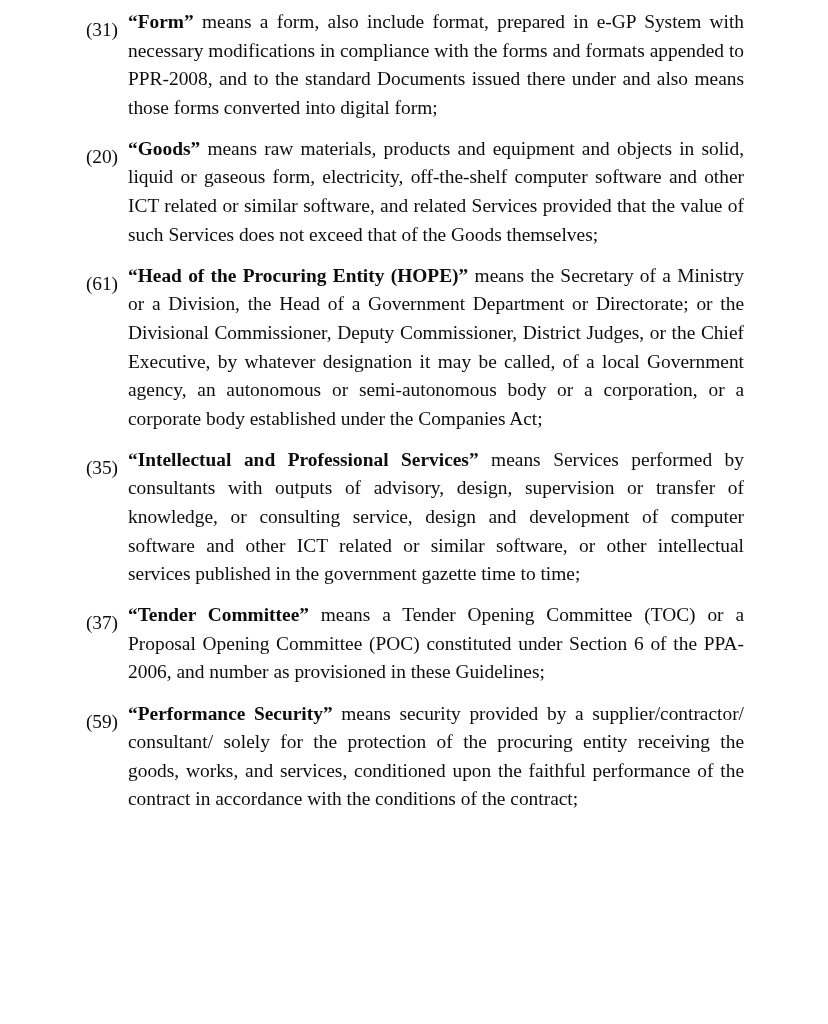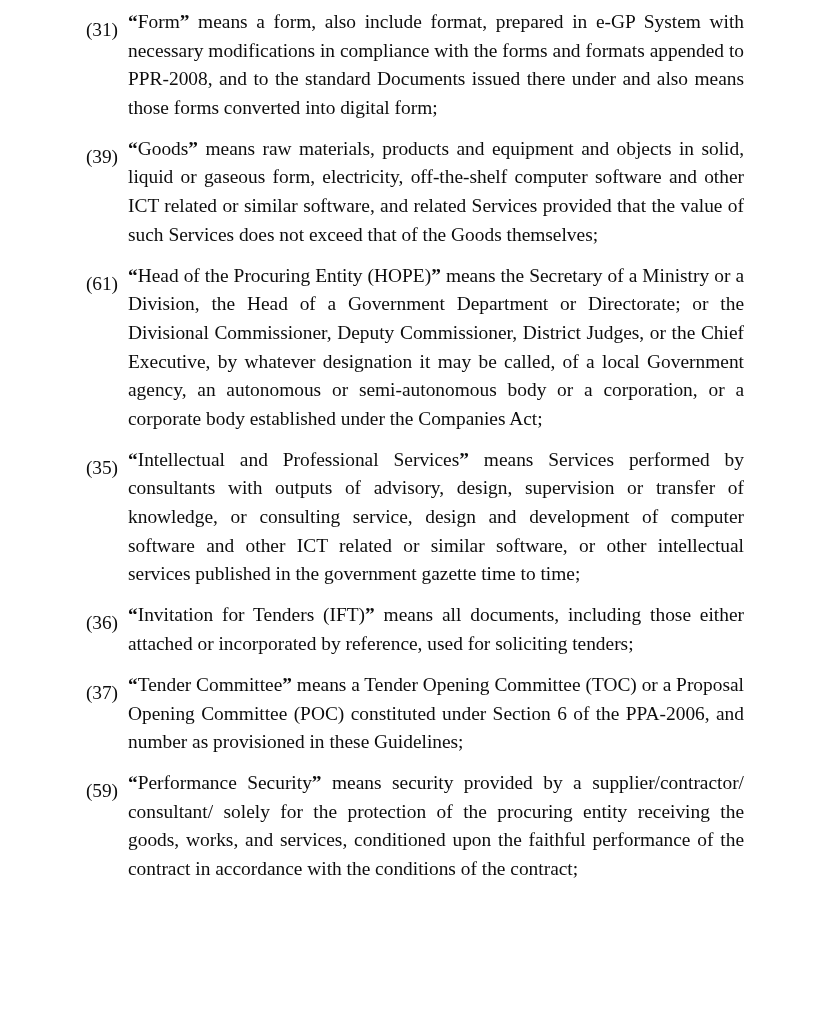--- a/index.html
+++ b/index.html
@@ -44,53 +44,49 @@
     position: absolute;
     left: 0;
     top: 8px;
     font-weight: normal;
     letter-spacing: -0.1px;
   }
   .clause-body {
     display: block;
   }
   .term {
-    font-weight: normal;
+    font-weight: bold;
   }
   .q-light {
     font-weight: normal;
   }
   .q-bold {
     font-weight: bold;
   }
 </style>
 </head>
 <body>
 
 <div class="page">
   <ol class="clause-list">
       <li class="clause">
         <span class="clause-num">(31)</span>
         <span class="clause-body"><span class="q-bold">“</span><span class="term">Form</span><span class="q-bold">”</span><span> means a form, also include format, prepared in e-GP System with necessary modifications in compliance with the forms and formats appended to PPR-2008, and to the standard Documents issued there under and also means those forms converted into digital form;</span></span>
       </li>
       <li class="clause">
-        <span class="clause-num">(39)</span>
+        <span class="clause-num">(20)</span>
         <span class="clause-body"><span class="q-bold">“</span><span class="term">Goods</span><span class="q-bold">”</span><span> means raw materials, products and equipment and objects in solid, liquid or gaseous form, electricity, off-the-shelf computer software and other ICT related or similar software, and related Services provided that the value of such Services does not exceed that of the Goods themselves;</span></span>
       </li>
       <li class="clause">
         <span class="clause-num">(61)</span>
         <span class="clause-body"><span class="q-bold">“</span><span class="term">Head of the Procuring Entity (HOPE)</span><span class="q-bold">”</span><span> means the Secretary of a Ministry or a Division, the Head of a Government Department or Directorate; or the Divisional Commissioner, Deputy Commissioner, District Judges, or the Chief Executive, by whatever designation it may be called, of a local Government agency, an autonomous or semi-autonomous body or a corporation, or a corporate body established under the Companies Act;</span></span>
       </li>
       <li class="clause">
         <span class="clause-num">(35)</span>
         <span class="clause-body"><span class="q-bold">“</span><span class="term">Intellectual and Professional Services</span><span class="q-bold">”</span><span> means Services performed by consultants with outputs of advisory, design, supervision or transfer of knowledge, or consulting service, design and development of computer software and other ICT related or similar software, or other intellectual services published in the government gazette time to time;</span></span>
-      </li>
-      <li class="clause">
-        <span class="clause-num">(36)</span>
-        <span class="clause-body"><span class="q-bold">“</span><span class="term">Invitation for Tenders (IFT)</span><span class="q-bold">”</span><span> means all documents, including those either attached or incorporated by reference, used for soliciting tenders;</span></span>
       </li>
       <li class="clause">
         <span class="clause-num">(37)</span>
         <span class="clause-body"><span class="q-bold">“</span><span class="term">Tender Committee</span><span class="q-bold">”</span><span> means a Tender Opening Committee (TOC) or a Proposal Opening Committee (POC) constituted under Section 6 of the PPA-2006, and number as provisioned in these Guidelines;</span></span>
       </li>
       <li class="clause">
         <span class="clause-num">(59)</span>
         <span class="clause-body"><span class="q-bold">“</span><span class="term">Performance Security</span><span class="q-bold">”</span><span> means security provided by a supplier/contractor/ consultant/ solely for the protection of the procuring entity receiving the goods, works, and services, conditioned upon the faithful performance of the contract in accordance with the conditions of the contract;</span></span>
       </li>
     </ol>

